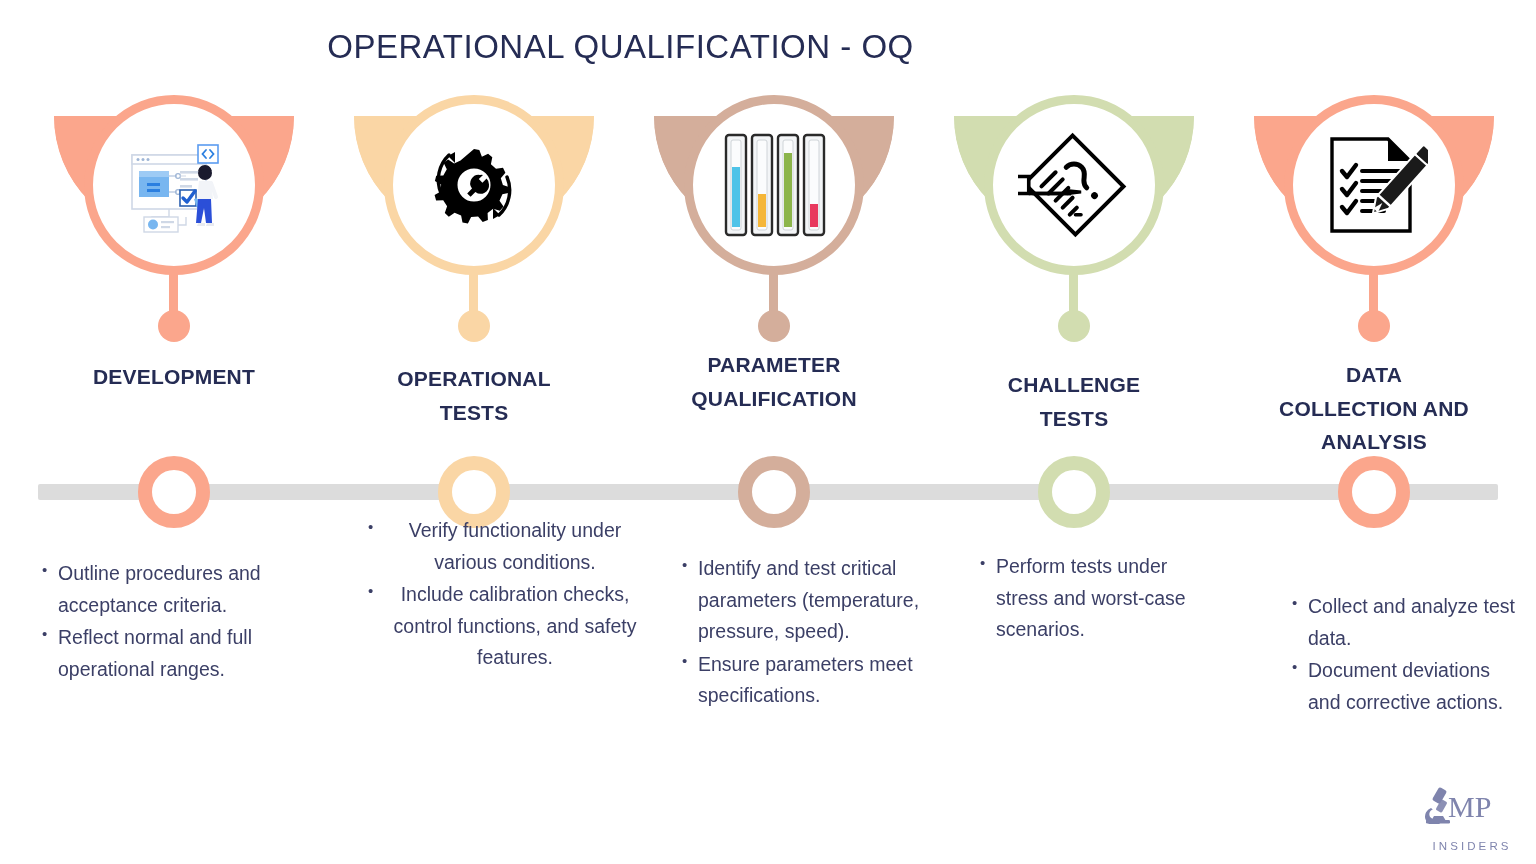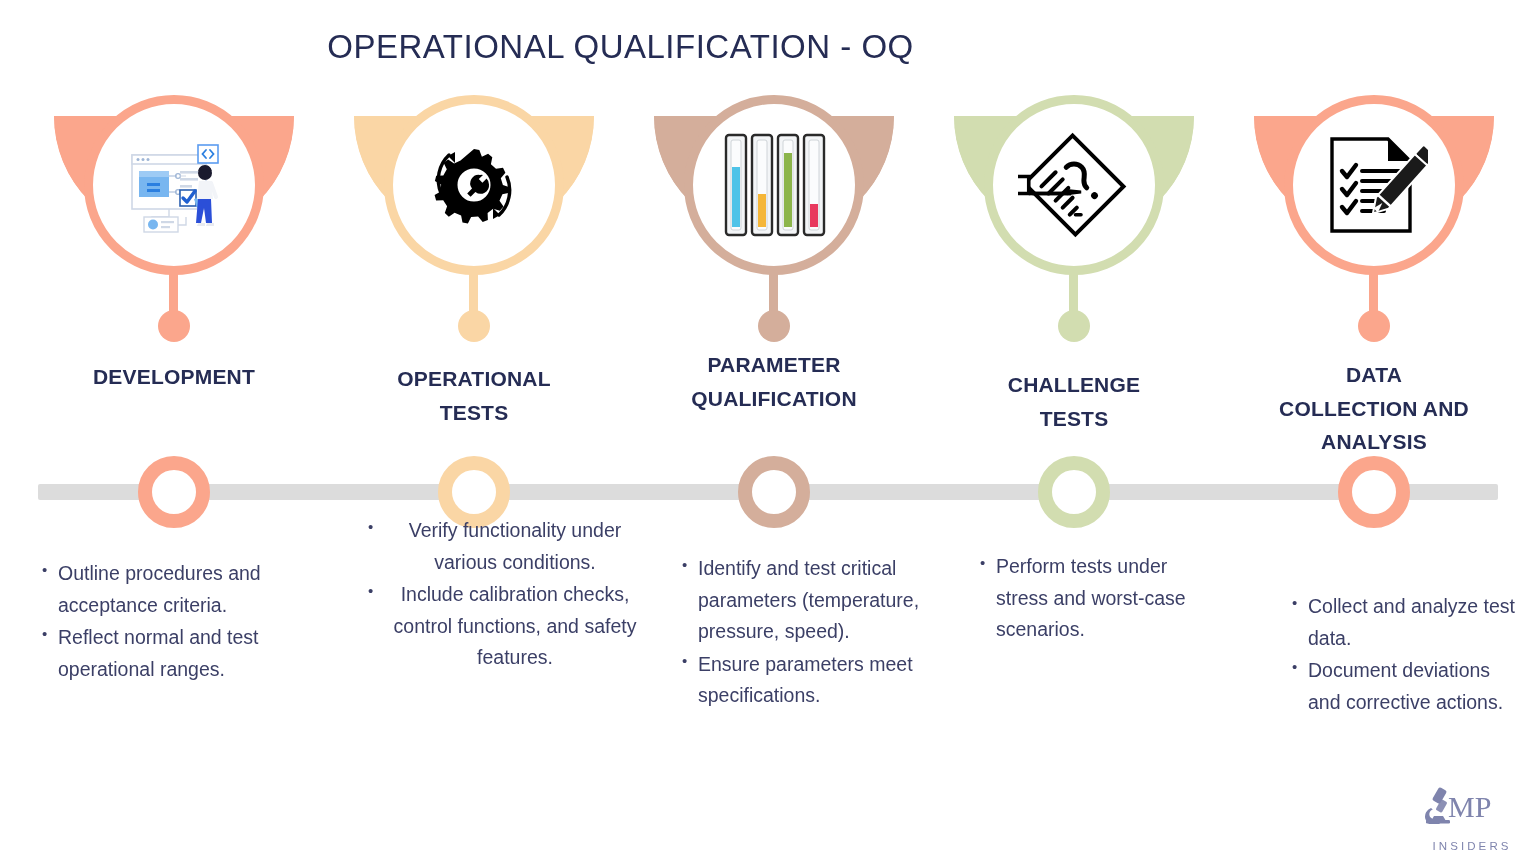--- a/index.html
+++ b/index.html
@@ -318,21 +318,21 @@
   <div class="timeline-bar"></div>
   <div class="tl-node" id="node-1" style="left: 138px; color: rgb(251, 166, 140);"></div>
   <div class="tl-node" id="node-2" style="left: 438px; color: rgb(250, 214, 165);"></div>
   <div class="tl-node" id="node-3" style="left: 738px; color: rgb(212, 174, 155);"></div>
   <div class="tl-node" id="node-4" style="left: 1038px; color: rgb(210, 221, 176);"></div>
   <div class="tl-node" id="node-5" style="left: 1338px; color: rgb(251, 166, 140);"></div>
 
   <div class="bullets" id="bul-1" style="left:40px; top:558px; width:264px;">
       <ul>
         <li>Outline procedures and acceptance criteria.</li>
-        <li>Reflect normal and test operational ranges.</li>
+        <li>Reflect normal and full operational ranges.</li>
       </ul>
     </div>
   <div class="bullets" id="bul-2" style="left:366px; top:515px; width:280px;text-align:center;">
       <ul>
         <li>Verify functionality under various conditions.</li>
         <li>Include calibration checks, control functions, and safety features.</li>
       </ul>
     </div>
   <div class="bullets" id="bul-3" style="left:680px; top:545px; width:258px;margin-top:8px;">
       <ul>

